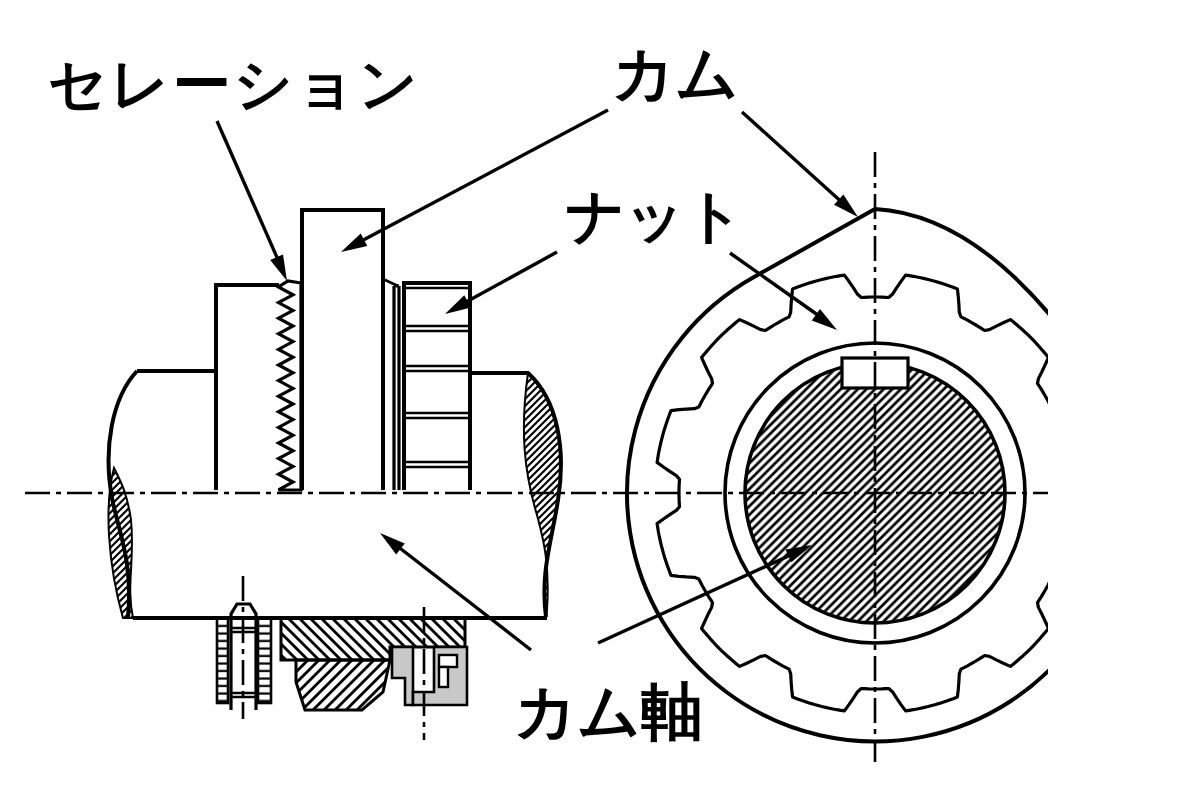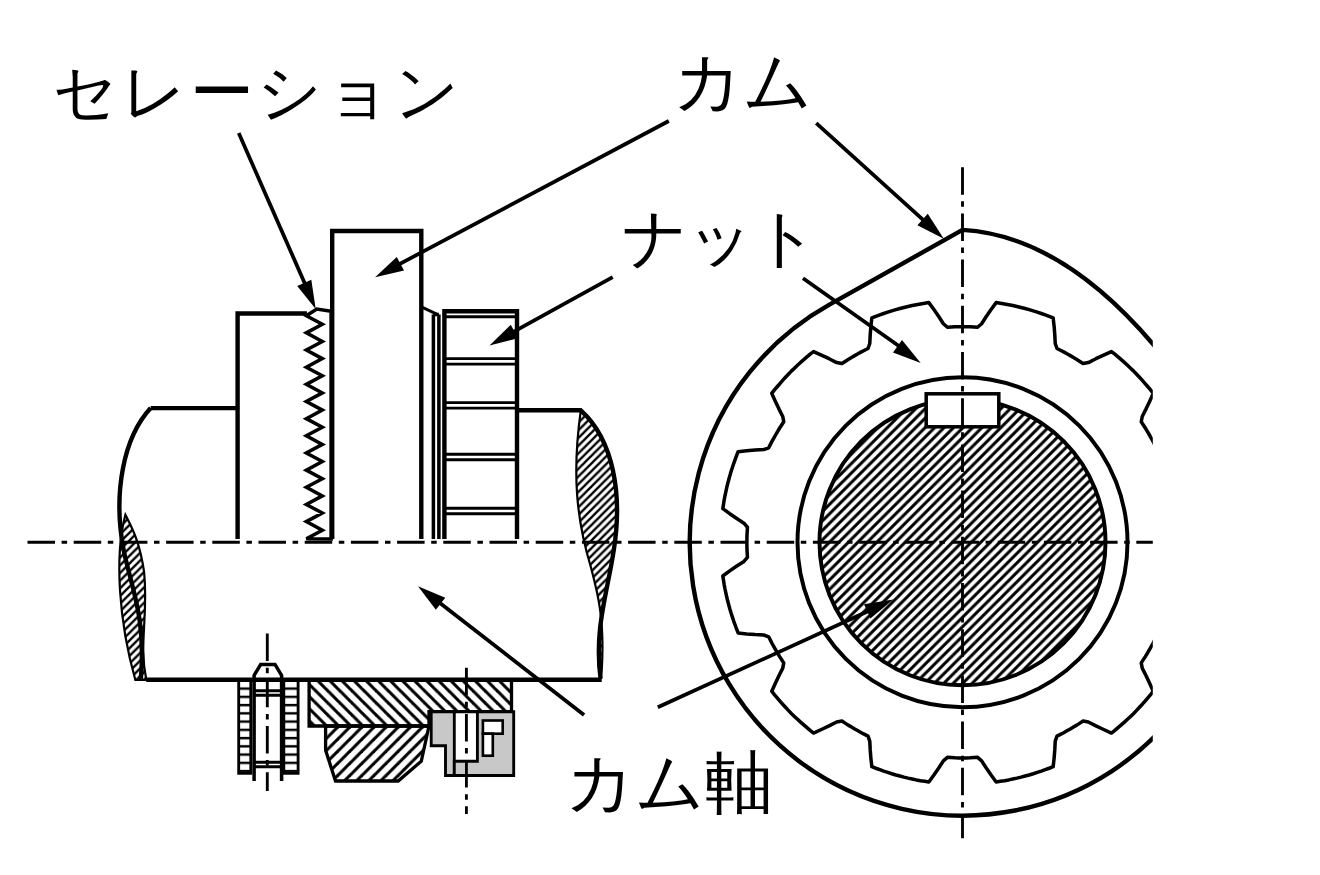--- a/index.html
+++ b/index.html
@@ -1,16 +1,16 @@
 <!DOCTYPE html>
 <html><head>
 <meta charset="utf-8">
 <style>
   html,body{margin:0;padding:0;background:#ffffff;}
-  .stage{width:1048px;height:795px;position:relative;background:#ffffff;overflow:hidden;}
+  .stage{width:1048px;height:795px;position:relative;background:#ffffff;overflow:hidden;font-weight:bold;}
   svg{display:block;}
   text.lbl{
     font-family:"Liberation Serif","DejaVu Serif",serif;
     fill:#000000;
   }
   .ln{stroke:#000000;fill:none;}
   .thick{stroke-width:4;}
   .med{stroke-width:3.2;}
   .thin{stroke-width:2.6;}
   .cl{stroke:#000000;stroke-width:2.6;fill:none;stroke-dasharray:25 6 5 6;}

